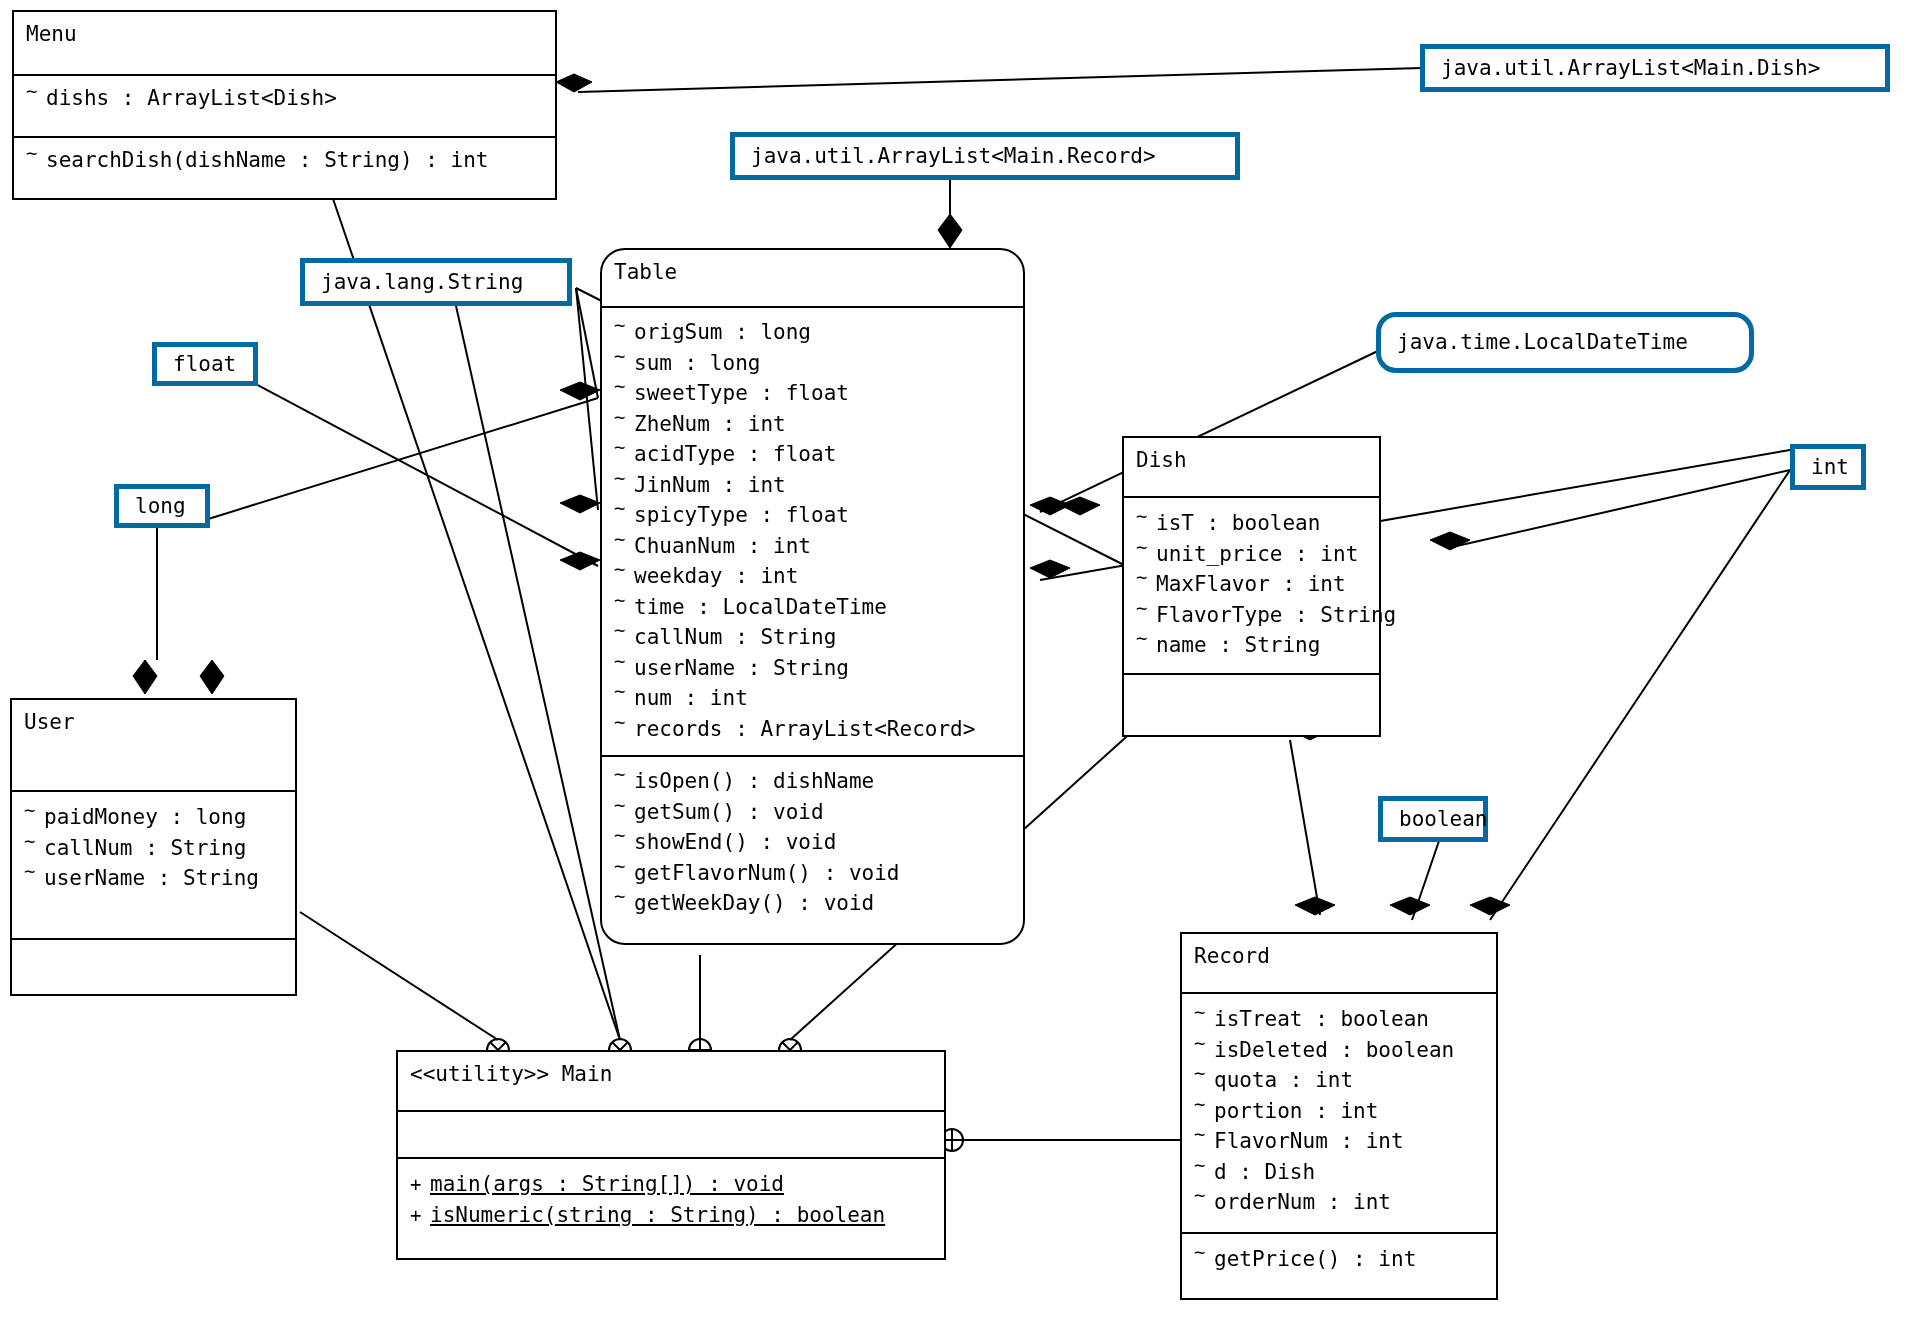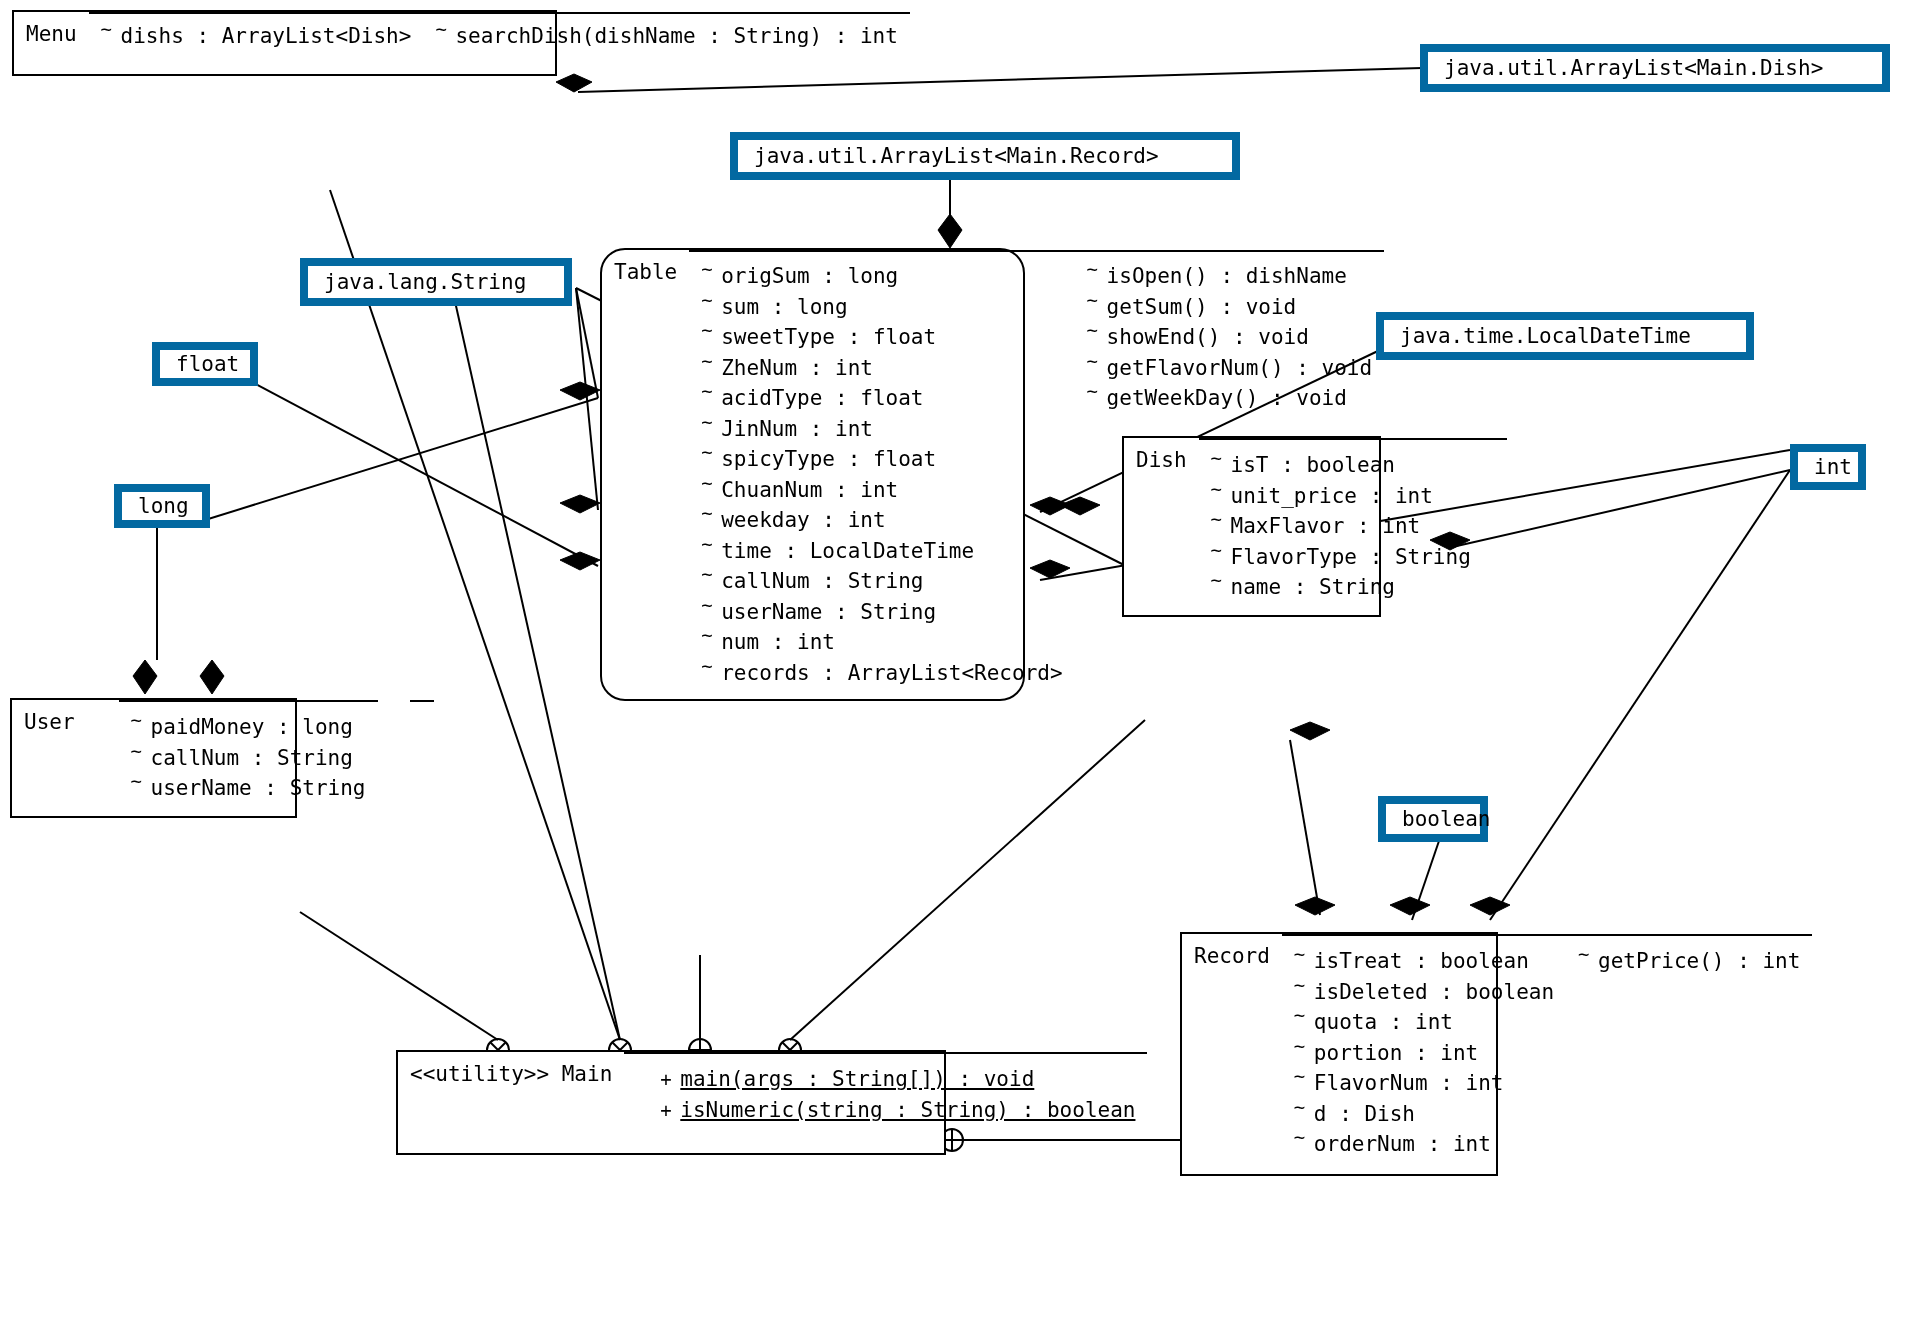--- a/index.html
+++ b/index.html
@@ -22,21 +22,21 @@
     width: 1913px;
     height: 1331px;
     pointer-events: none;
   }
   .uml-box {
     position: absolute;
     box-sizing: border-box;
     border: 2px solid #000000;
     background: #ffffff;
     display: flex;
-    flex-direction: row;
+    flex-direction: column;
   }
   .uml-section {
     box-sizing: border-box;
     padding: 7px 12px 9px 12px;
   }
   .uml-section + .uml-section {
     border-top: 2px solid #000000;
   }
   .class-name {
     font-size: 21px;
@@ -62,21 +62,21 @@
     position: relative;
     top: -7px;
     display: inline-block;
   }
   .member.static-member .txt {
     text-decoration: underline;
   }
   .type-box {
     position: absolute;
     box-sizing: border-box;
-    border: 8px solid #0369a1;
+    border: 5px solid #0369a1;
     background: #ffffff;
     font-size: 21px;
     line-height: 1;
     color: #000000;
     display: flex;
     align-items: center;
     padding: 4px 16px;
     white-space: nowrap;
   }
   .empty-section {
@@ -278,21 +278,21 @@
   </div>
 
   <div class="type-box" style="left:730px; top:132px; width:510px; height:48px;">
     <span>java.util.ArrayList&lt;Main.Record&gt;</span>
   </div>
 
   <div class="type-box" style="left:300px; top:258px; width:272px; height:48px;">
     <span>java.lang.String</span>
   </div>
 
-  <div class="type-box" style="left:1376px; top:312px; width:378px; height:48px;">
+  <div class="type-box" style="left:1376px; top:312px; width:378px; height:61px;border-radius:20px;">
     <span>java.time.LocalDateTime</span>
   </div>
 
   <div class="type-box" style="left:152px; top:342px; width:106px; height:44px;">
     <span>float</span>
   </div>
 
   <div class="type-box" style="left:114px; top:484px; width:96px; height:44px;">
     <span>long</span>
   </div>

